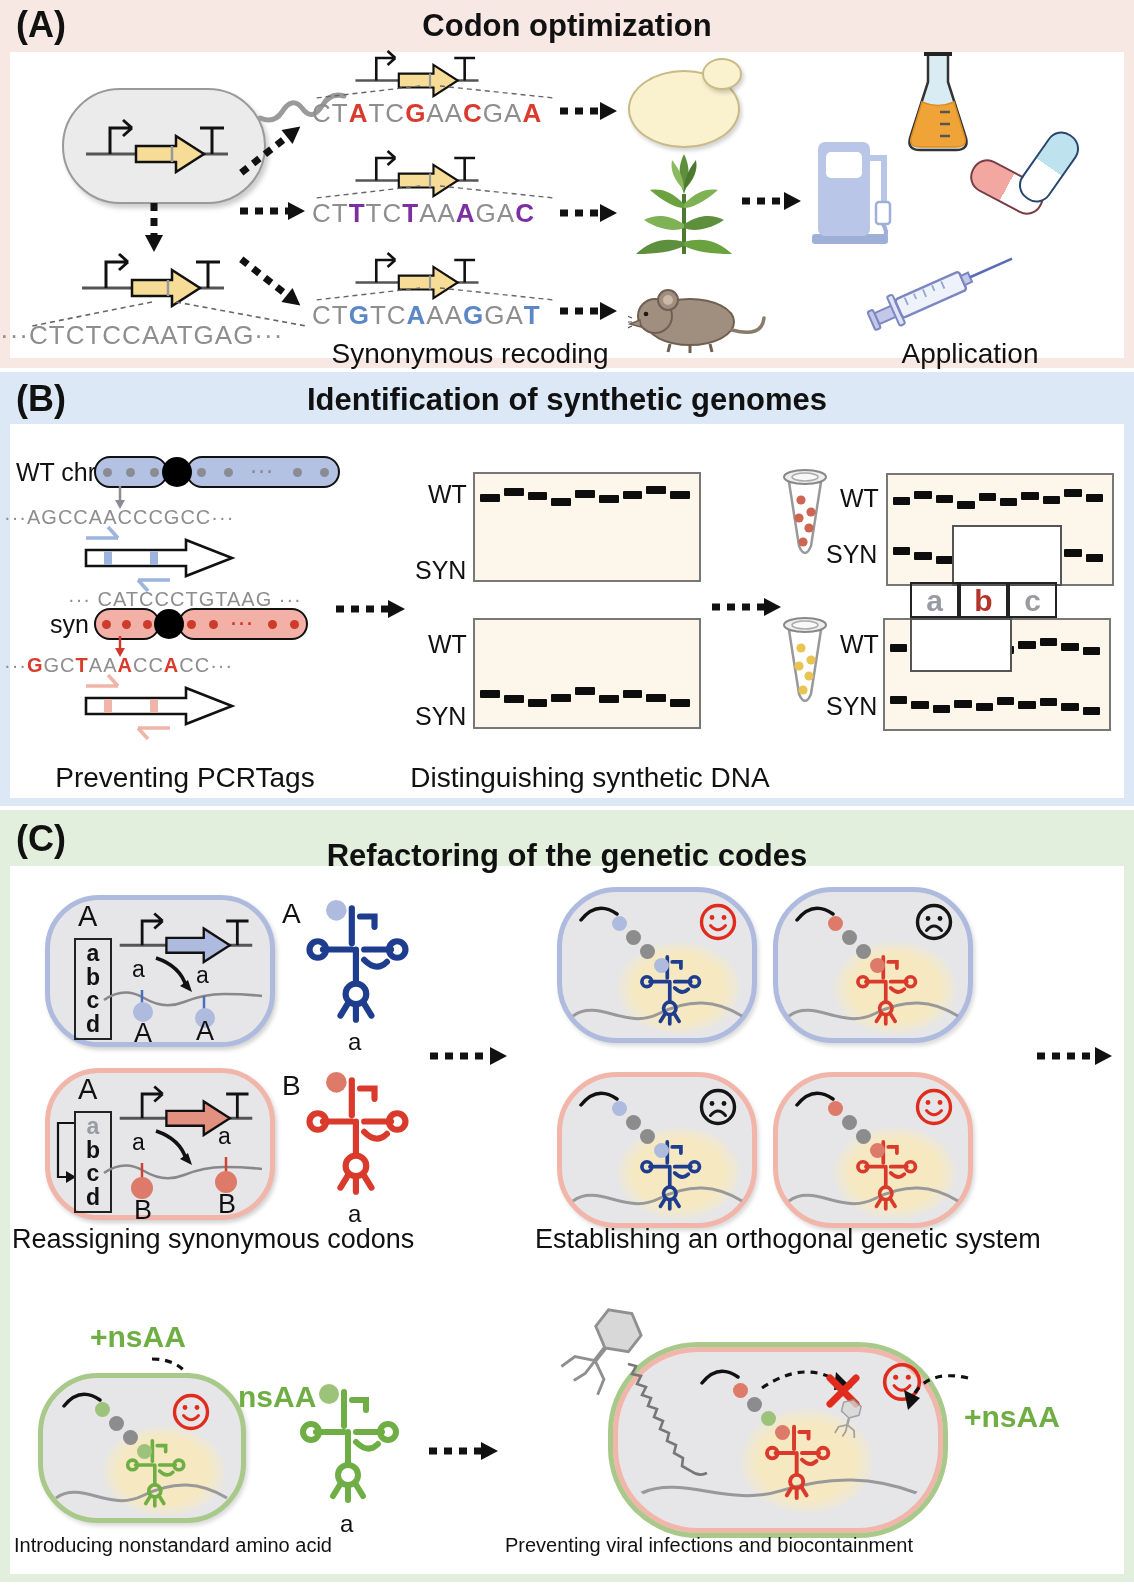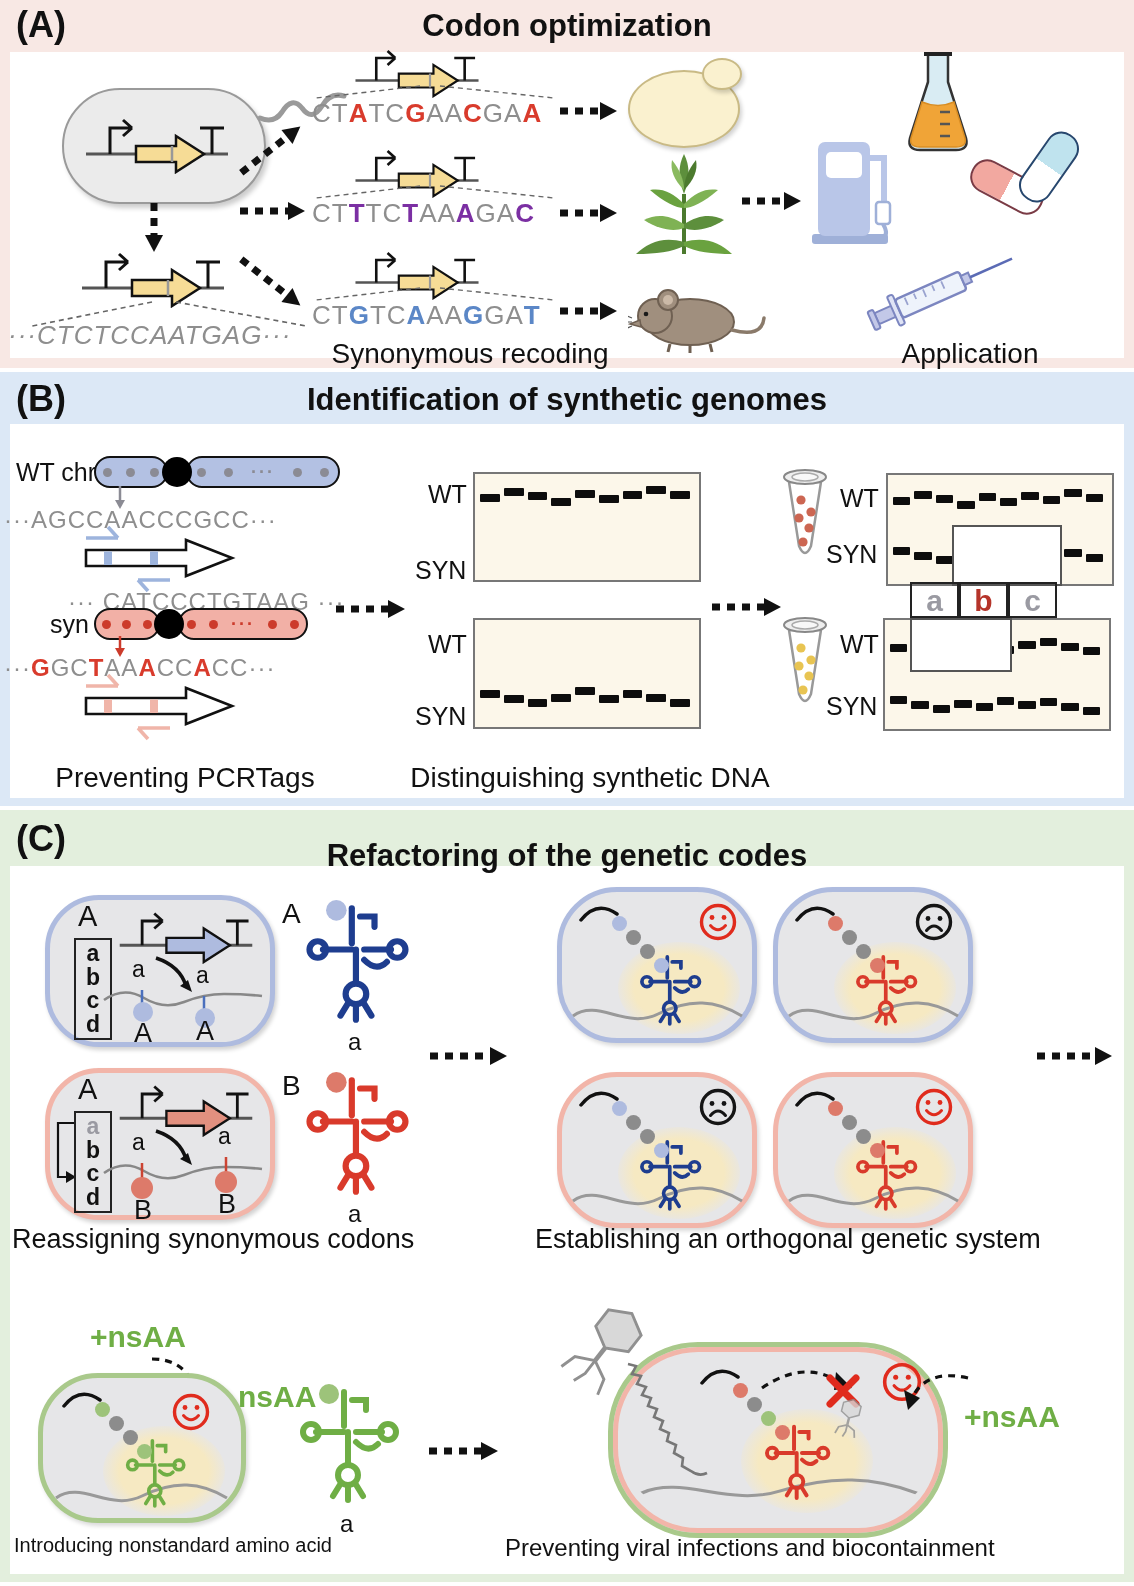--- a/index.html
+++ b/index.html
@@ -6,21 +6,21 @@
   #fig{position:relative;width:1134px;height:1586px;background:#fff;overflow:hidden;}
   .abs{position:absolute;}
   .panel{position:absolute;left:0;width:1134px;}
   .pcontent{position:absolute;background:#fff;}
   .plabel{font-weight:bold;font-size:36px;color:#111;}
   .ptitle{font-weight:bold;font-size:31px;color:#111;text-align:center;width:100%;}
   .lbl{font-weight:normal;color:#111;white-space:nowrap;}
   .seq{white-space:nowrap;color:#8e8e8e;letter-spacing:1px;font-weight:normal;}
   .seq b{font-weight:bold;}
   .seqA{font-size:26px;}
-  .seqB{font-size:24px;}
+  .seqB{font-size:20px;}
   .gel{position:absolute;background:#fcf7ea;border:2px solid #777;}
   .band{position:absolute;height:8px;background:#0d0d0d;border-radius:1px;}
   .whitebox{position:absolute;background:#fff;border:2px solid #555;}
   .abccell{position:absolute;border:2px solid #222;text-align:center;font-weight:bold;font-size:30px;line-height:34px;background:transparent;}
   .chrom{position:absolute;display:flex;align-items:center;}
   .chrseg{height:28px;border:2.5px solid #111;border-radius:16px;display:flex;align-items:center;justify-content:space-around;}
   .cdot{width:9px;height:9px;border-radius:50%;display:inline-block;}
   .celip{font-weight:bold;font-size:18px;letter-spacing:2px;line-height:10px;}
   .centro{width:30px;height:30px;border-radius:50%;background:#000;margin:0 -6px;z-index:2;}
   .ocell{position:absolute;background:#e6e6e8;border:5px solid #aebbdf;border-radius:60px;box-shadow:2px 3px 4px rgba(0,0,0,.15);}
@@ -62,21 +62,21 @@
     <span class="cassette-slot abs" style="left:78px;top:246px;"><svg viewBox="0 0 150 62" width="150" height="62" fill="none">
     <path d="M4,42 H146" stroke="#555" stroke-width="3"></path>
     <path d="M28,42 V16 H50 M50,16 L41,8 M50,16 L41,24" stroke="#111" stroke-width="3" fill="none"></path>
     <path d="M130,42 V16 M118,16 H142" stroke="#111" stroke-width="3"></path>
     <polygon points="54,34 94,34 94,24 122,42 94,60 94,50 54,50" fill="#f6dc96" stroke="#111" stroke-width="2.5"></polygon>
     <line x1="90" y1="34" x2="90" y2="50" stroke="#999" stroke-width="2.5"></line>
   </svg></span>
     <svg class="abs" style="left:24px;top:300px;width:290px;height:28px" viewBox="0 0 290 28" fill="none">
         <path d="M128,2 L8,26 M152,2 L282,26" stroke="#666" stroke-width="1.6" stroke-dasharray="5 4"></path>
       </svg>
-    <span class="seq seqA abs" style="left:8px;top:320px;font-style:italic;"><span>···</span><span>C</span><span>T</span><span>C</span><span>T</span><span>C</span><span>C</span><span>A</span><span>A</span><span>T</span><span>G</span><span>A</span><span>G</span><span>···</span></span>
+    <span class="seq seqA abs" style="left:0;top:320px;"><span>···</span><span>C</span><span>T</span><span>C</span><span>T</span><span>C</span><span>C</span><span>A</span><span>A</span><span>T</span><span>G</span><span>A</span><span>G</span><span>···</span></span>
 
     <span class="darrow abs" style="left:238px;top:158px;transform:rotate(-38deg);transform-origin:8px 11px;"><svg width="78" height="22" viewBox="0 0 78 22">
           <line x1="2" y1="11" x2="62" y2="11" stroke="#111" stroke-width="7" stroke-dasharray="8 7"></line>
           <polygon points="60,2 77,11 60,20" fill="#111"></polygon>
         </svg></span>
     <span class="darrow abs" style="left:238px;top:200px;"><svg width="68" height="22" viewBox="0 0 68 22">
           <line x1="2" y1="11" x2="52" y2="11" stroke="#111" stroke-width="7" stroke-dasharray="8 7"></line>
           <polygon points="50,2 67,11 50,20" fill="#111"></polygon>
         </svg></span>
     <span class="darrow abs" style="left:238px;top:252px;transform:rotate(38deg);transform-origin:8px 11px;"><svg width="78" height="22" viewBox="0 0 78 22">
@@ -761,15 +761,15 @@
         <path d="M30,54 L14,62 L10,76 M30,54 V68 L26,79 M30,54 L46,62 L50,76" stroke="#909090" stroke-width="3.5"></path>
       </svg>
     </div>
     <svg class="abs" style="left:896px;top:560px;width:76px;height:42px" viewBox="0 0 76 42" fill="none">
         <path d="M72,8 q-44,-10 -58,24" stroke="#111" stroke-width="3.2" stroke-dasharray="7 6"></path>
         <polygon points="8,20 12,40 24,28" fill="#111"></polygon>
       </svg>
     <span class="nsaa abs" style="left: 964px; top: 590px; color: rgb(111, 174, 69);">+nsAA</span>
 
     <div class="lbl abs" style="left:14px;top:724px;font-size:20px;">Introducing nonstandard amino acid</div>
-    <div class="lbl abs" style="left:505px;top:724px;font-size:24px;">Preventing viral infections and biocontainment</div>
+    <div class="lbl abs" style="left:505px;top:724px;font-size:20px;">Preventing viral infections and biocontainment</div>
   </div>
 </div>
 
 </body></html>

